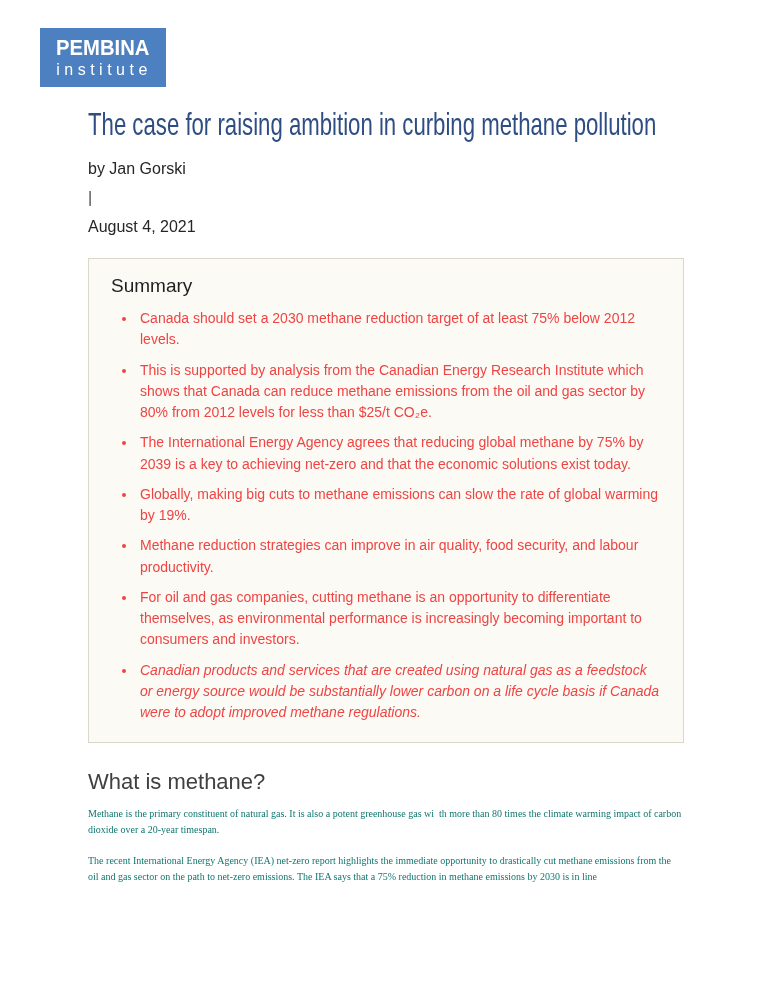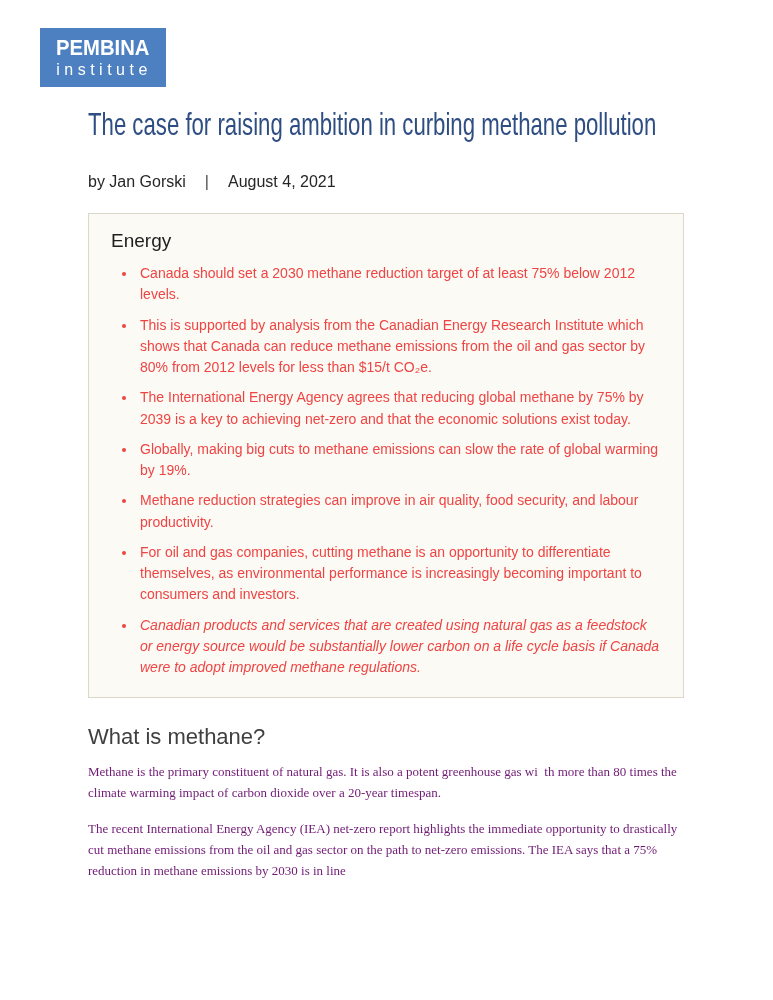--- a/index.html
+++ b/index.html
@@ -51,26 +51,27 @@
     margin: 100px 0 0 0;
     font-weight: 400;
     font-size: 32px;
     line-height: 1.5;
     color: #2e4d83;
     width: 860px;
     transform: scaleX(0.693);
     transform-origin: 0 0;
   }
   .byline {
-    margin-top: 25px;
+    margin-top: 12px;
     font-size: 16px;
     color: #262626;
     display: flex;
-    gap: 19px;
+    gap: 11px;
     align-items: baseline;
+    flex-direction: column;
   }
   .byline .sep { color: #4a4a4a; }
   .summary-box {
     margin-top: 22px;
     width: 596px;
     box-sizing: border-box;
     background: #fbfaf4;
     border: 1px solid #dbd7c9;
     padding: 16px 22px 18px 22px;
   }
@@ -94,23 +95,23 @@
   }
   .summary-item:last-child { margin-bottom: 0; font-style: italic; }
   .section-heading {
     font-size: 22px;
     font-weight: 400;
     color: #404040;
     margin: 26px 0 11px 0;
   }
   .para {
     font-family: "Liberation Serif", "DejaVu Serif", serif;
-    font-size: 13px;
+    font-size: 10px;
     line-height: 1.62;
-    color: #701a75;
+    color: #0f766e;
     margin: 0 0 15px 0;
     white-space: pre-wrap;
   }
 </style>
 </head>
 <body>
 
 <div class="page">
 
   <div class="logo">
@@ -122,26 +123,26 @@
 
     <h1 class="title">The case for raising ambition in curbing methane pollution</h1>
 
     <div class="byline">
       <span>by Jan Gorski</span>
       <span class="sep">|</span>
       <span>August 4, 2021</span>
     </div>
 
     <div class="summary-box">
-      <div class="summary-heading">Energy</div>
+      <div class="summary-heading">Summary</div>
       <ul class="summary-list">
 
           <li class="summary-item">Canada should set a 2030 methane reduction target of at least 75% below 2012 levels.</li>
 
-          <li class="summary-item">This is supported by analysis from the Canadian Energy Research Institute which shows that Canada can reduce methane emissions from the oil and gas sector by 80% from 2012 levels for less than $15/t CO₂e.</li>
+          <li class="summary-item">This is supported by analysis from the Canadian Energy Research Institute which shows that Canada can reduce methane emissions from the oil and gas sector by 80% from 2012 levels for less than $25/t CO₂e.</li>
 
           <li class="summary-item">The International Energy Agency agrees that reducing global methane by 75% by 2039 is a key to achieving net-zero and that the economic solutions exist today.</li>
 
           <li class="summary-item">Globally, making big cuts to methane emissions can slow the rate of global warming by 19%.</li>
 
           <li class="summary-item">Methane reduction strategies can improve in air quality, food security, and labour productivity.</li>
 
           <li class="summary-item">For oil and gas companies, cutting methane is an opportunity to differentiate themselves, as environmental performance is increasingly becoming important to consumers and investors.</li>
 
           <li class="summary-item">Canadian products and services that are created using natural gas as a feedstock or energy source would be substantially lower carbon on a life cycle basis if Canada were to adopt improved methane regulations.</li>

